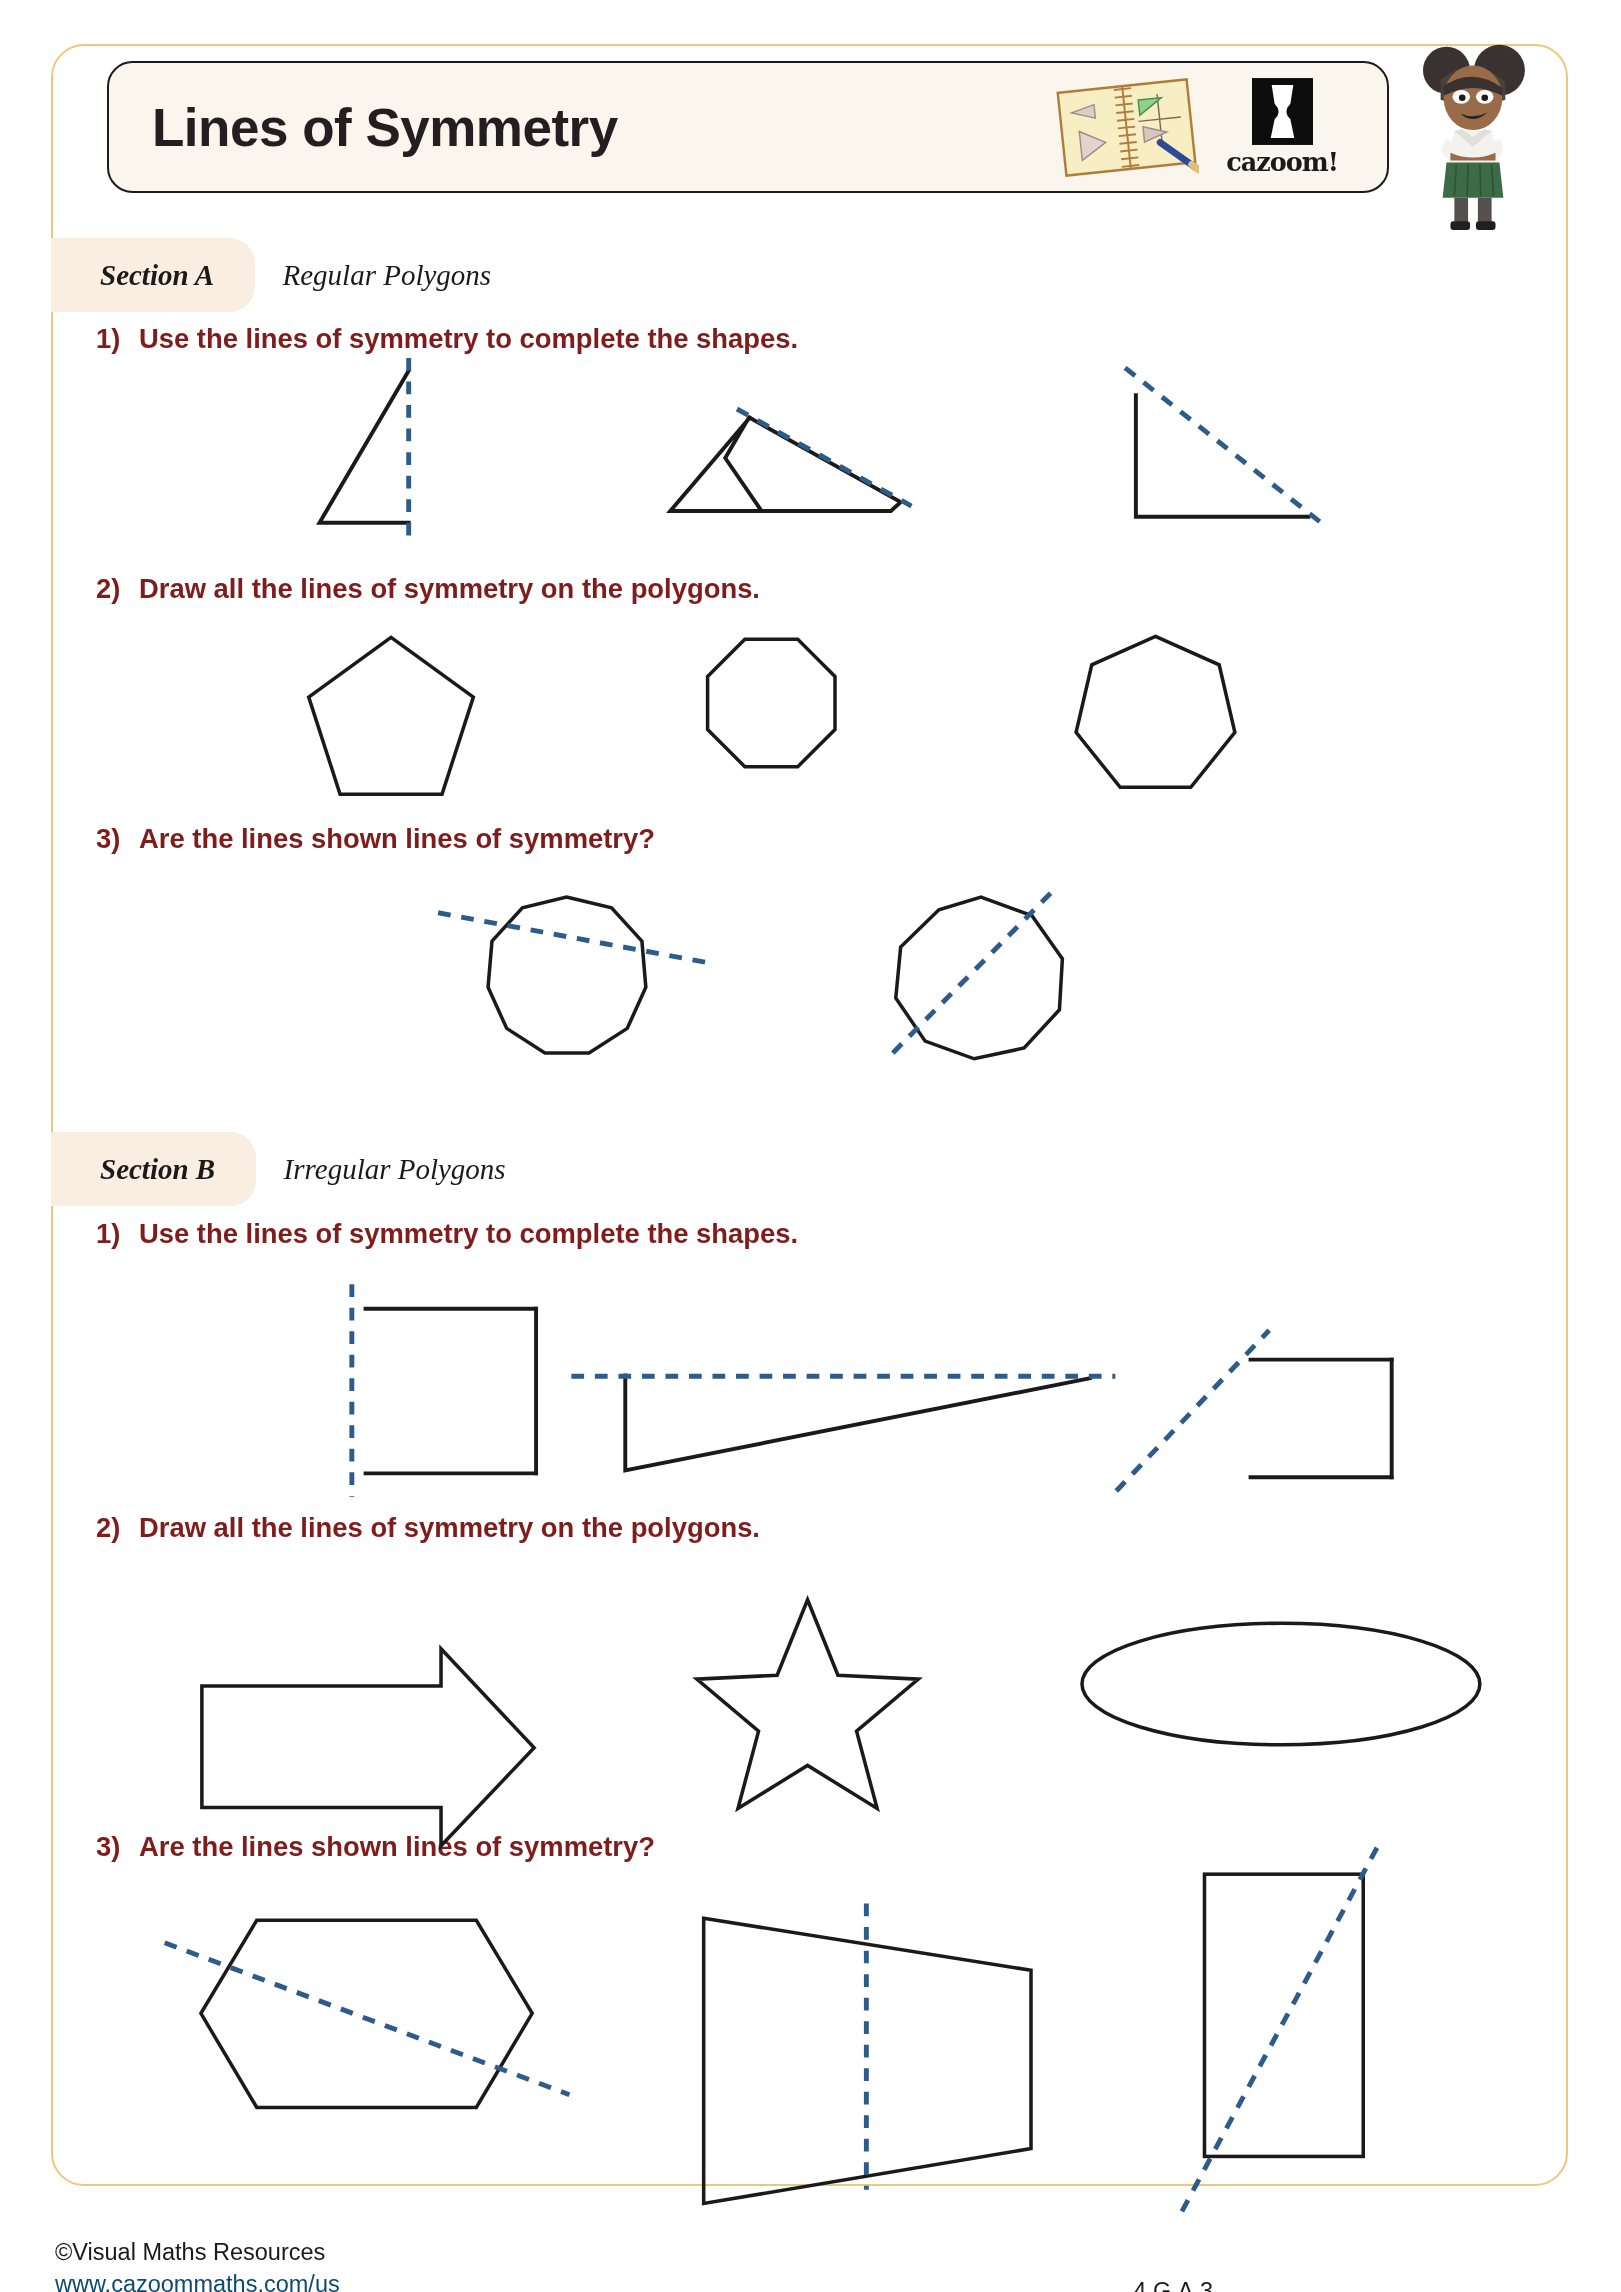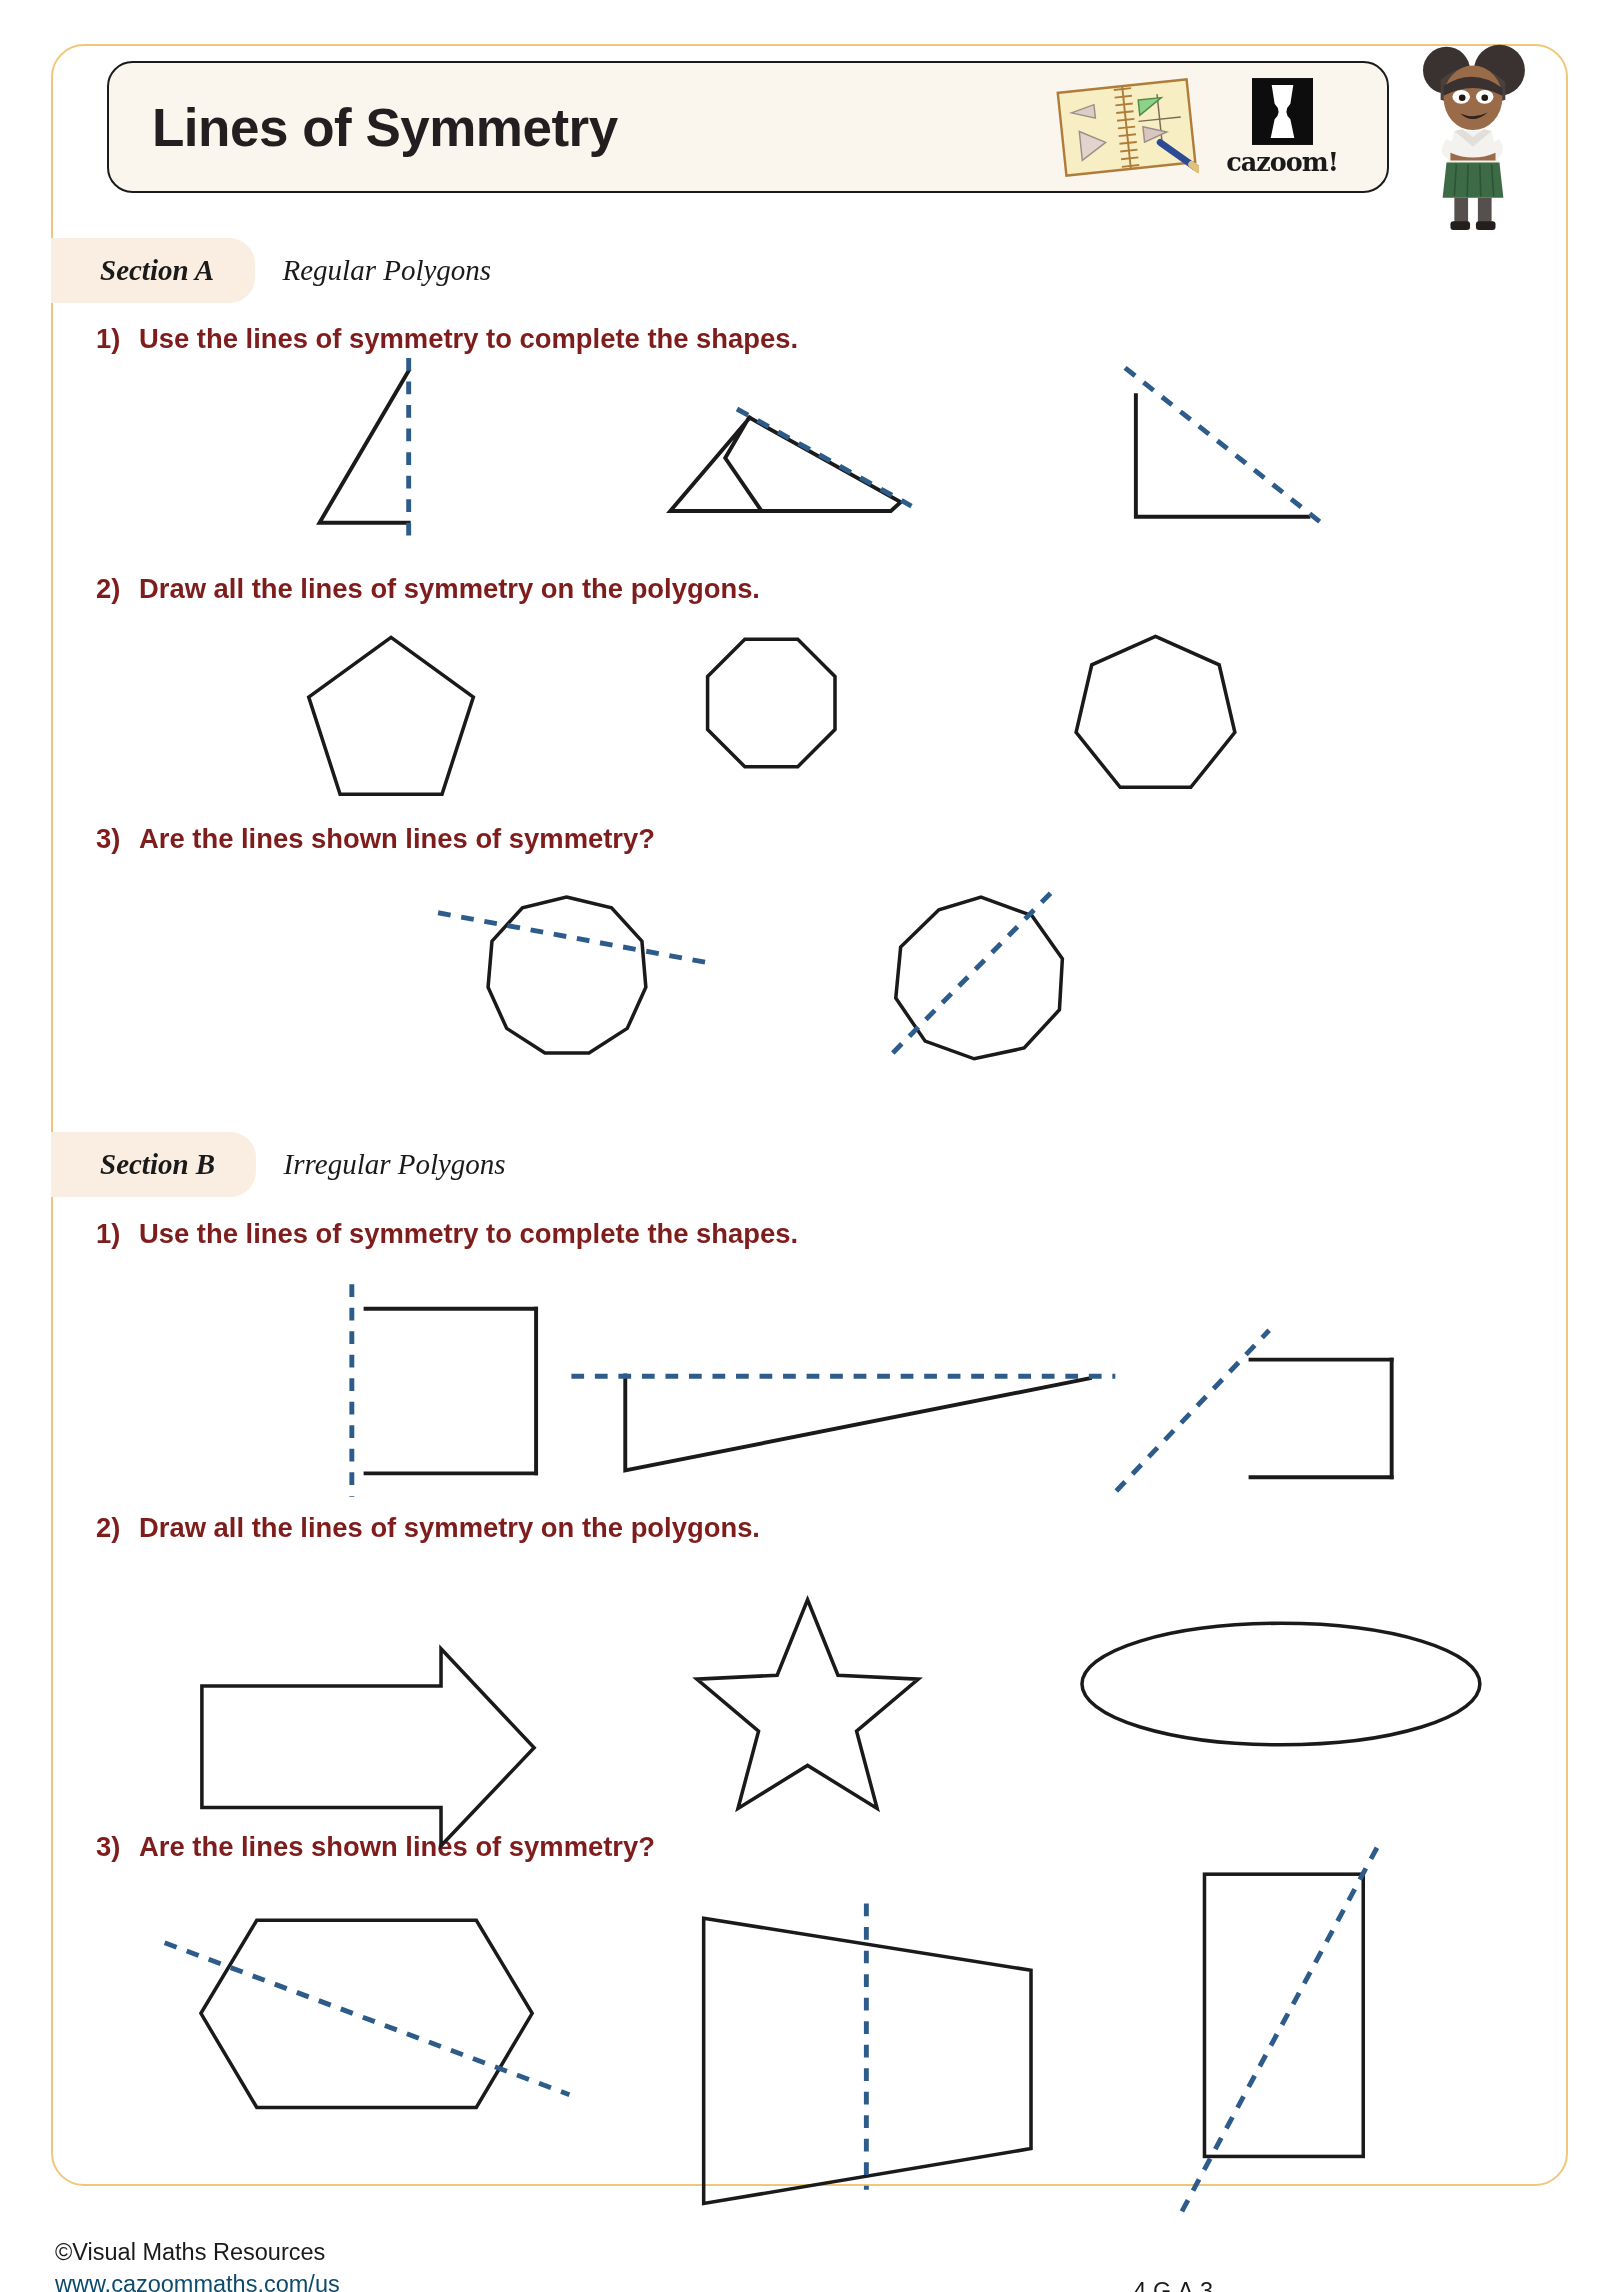--- a/index.html
+++ b/index.html
@@ -60,21 +60,21 @@
     width:118px; height:196px;
   }
   
   .section-head{
     position:absolute;
     display:flex; align-items:center;
   }
   .section-pill{
     background:#faeee2;
     border-radius:0 25.5px 25.5px 0;
-    height:65px;
+    height:74px;
     display:flex;align-items:center;
     padding-left:49px; padding-right:41px;
     min-width:176px;
     box-sizing:border-box;
   }
   .section-label{
     font-family:"Liberation Serif", serif;
     font-weight:bold;
     font-style:italic;
     font-size:29px;

